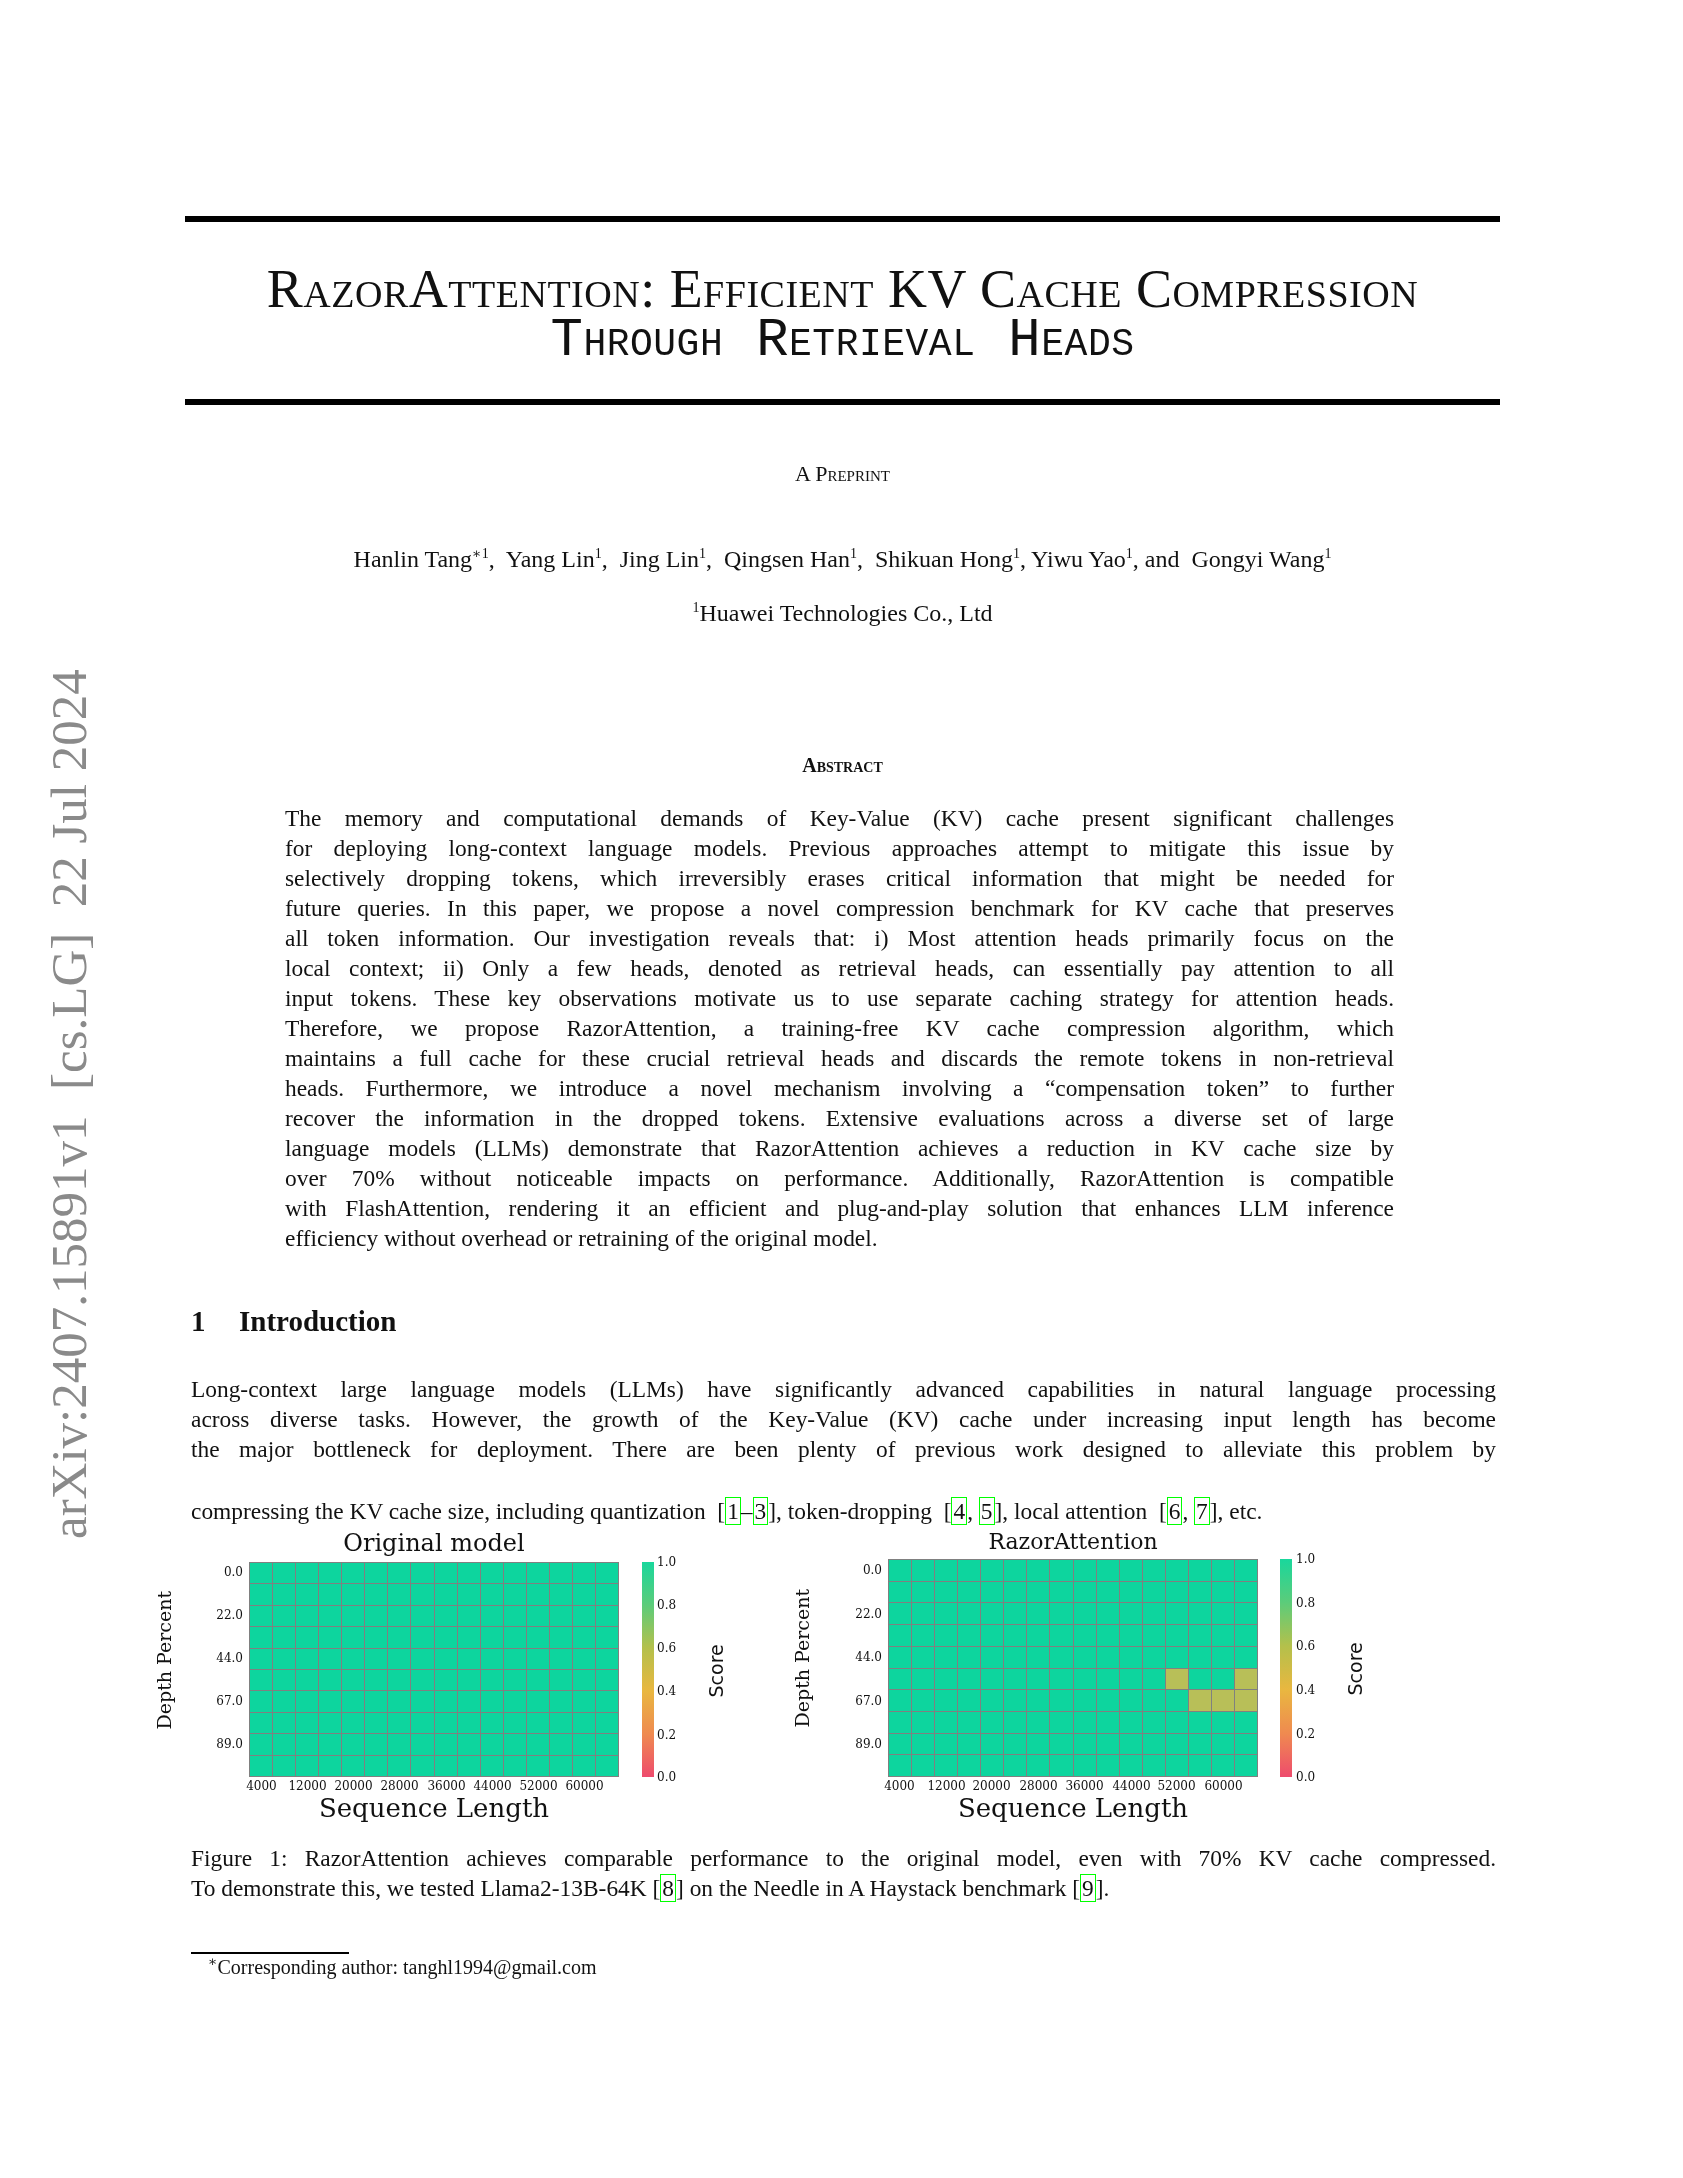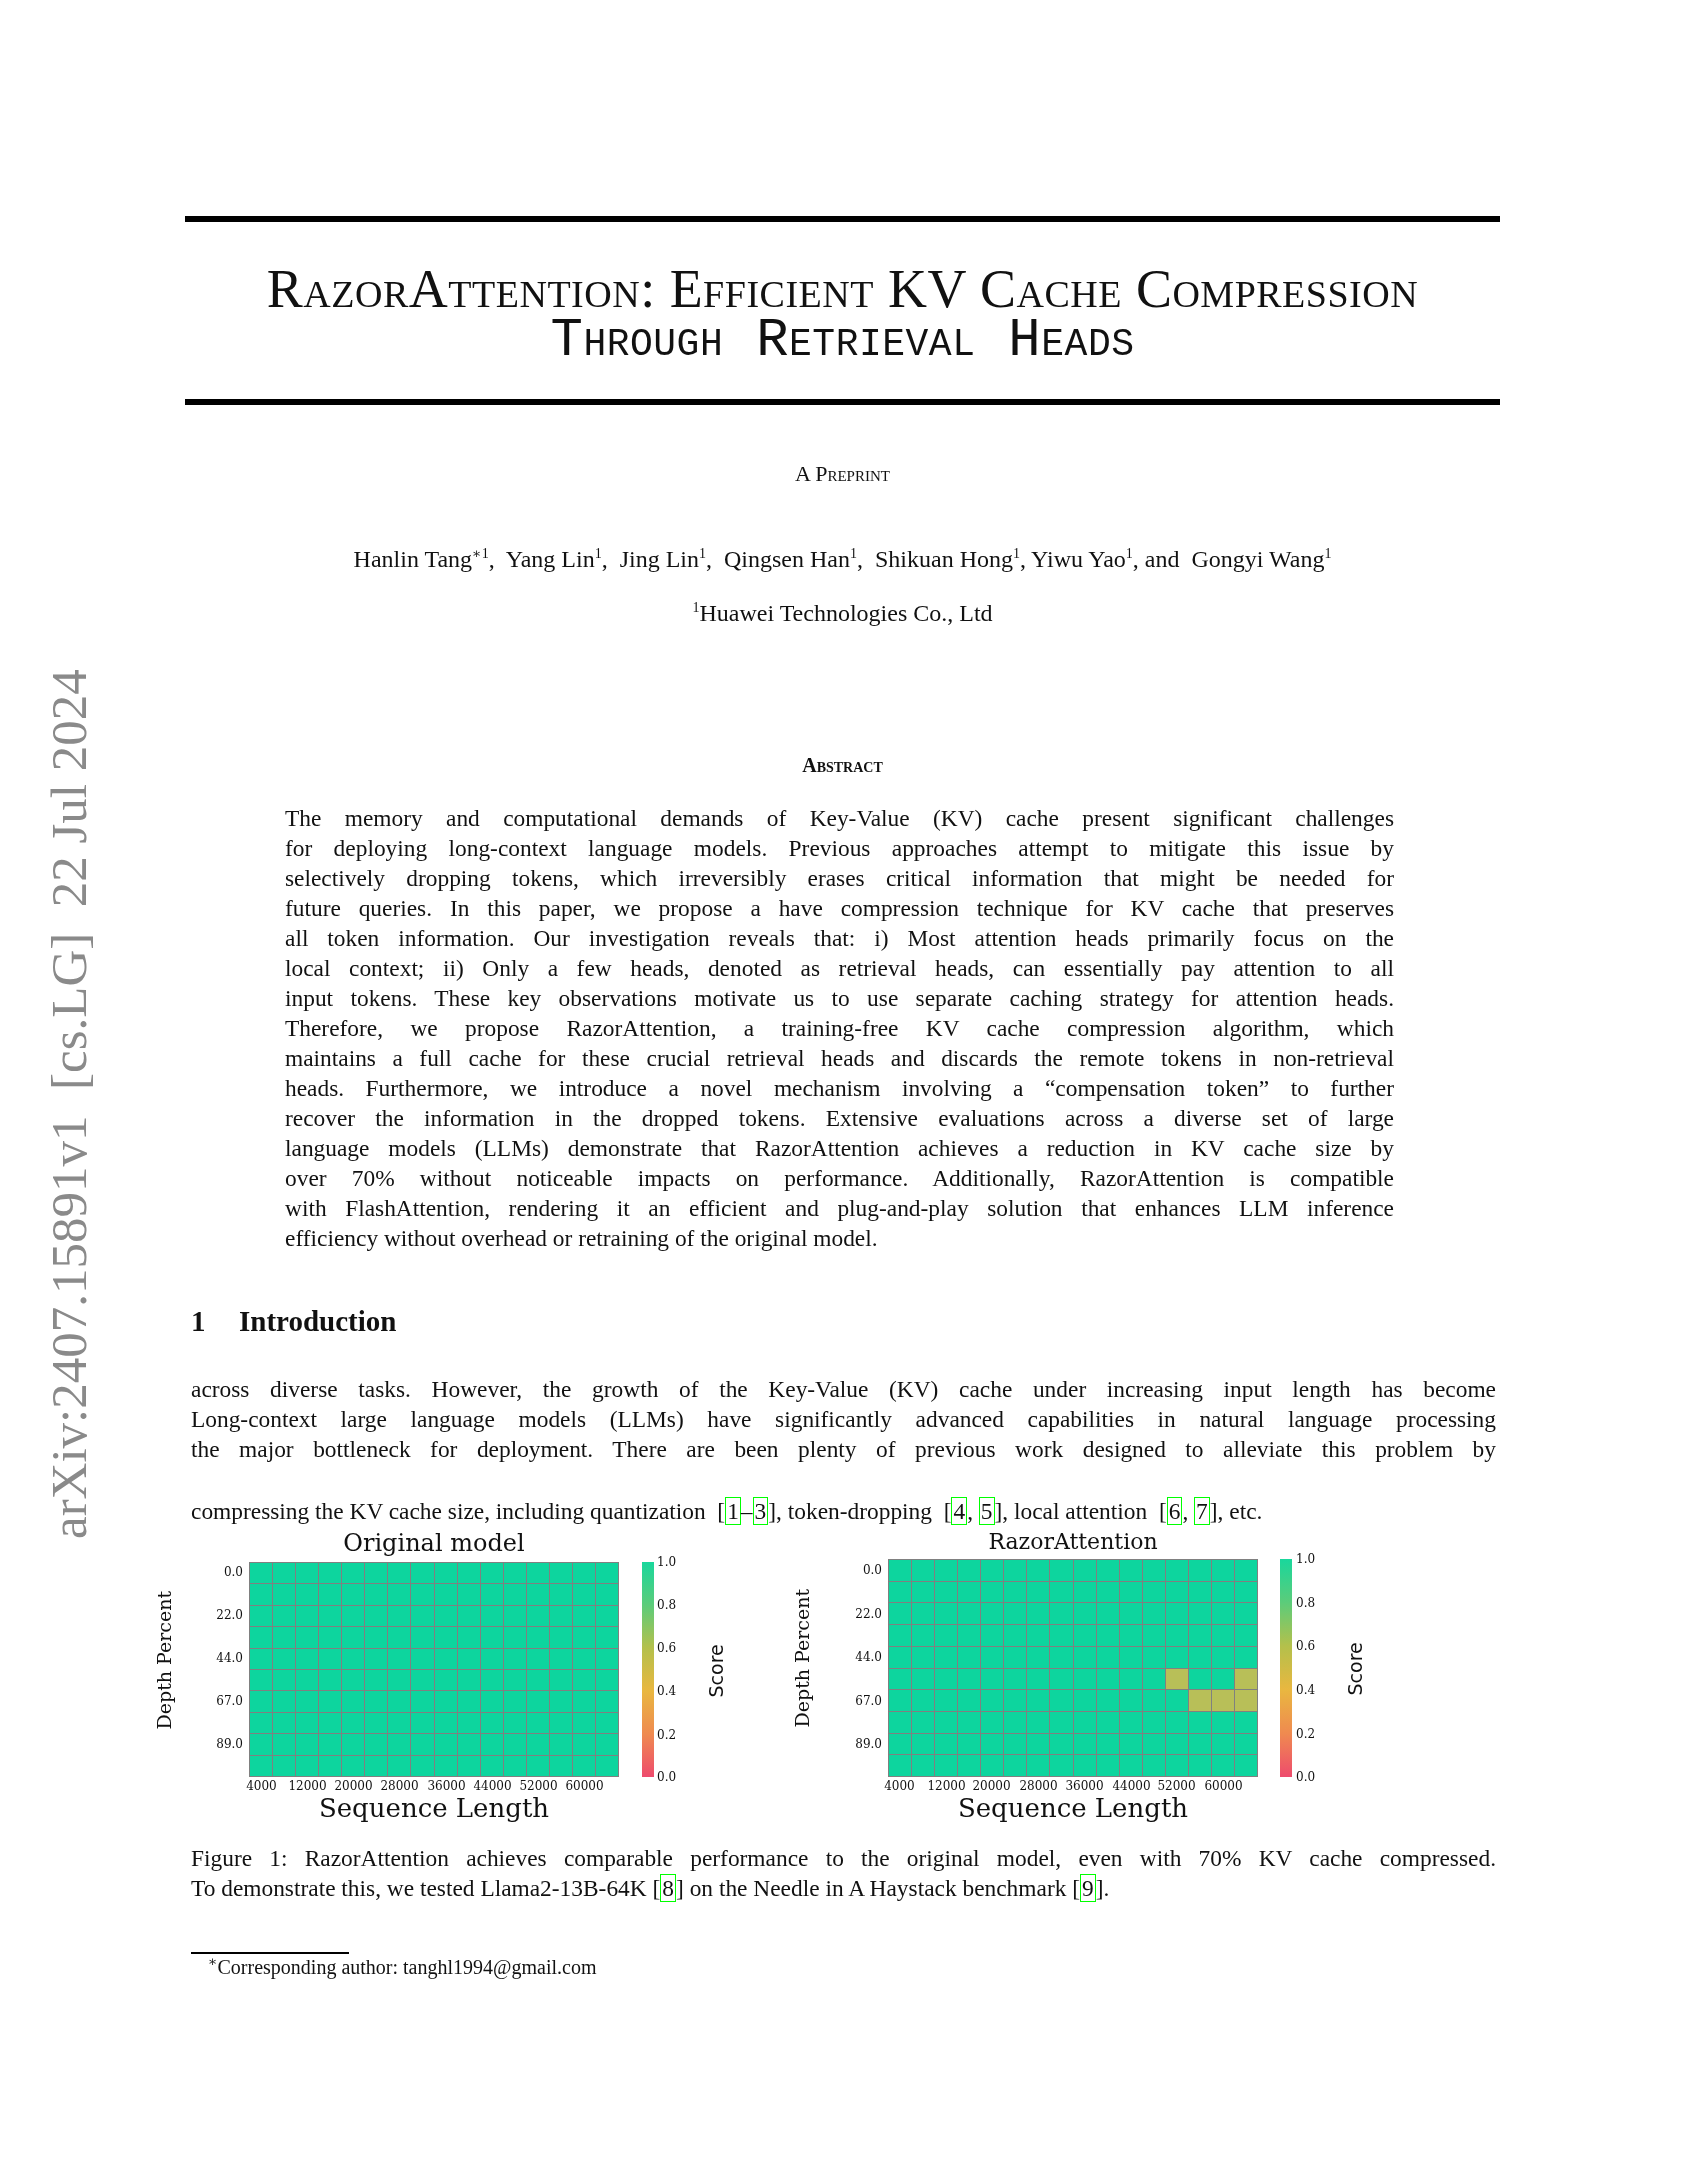--- a/index.html
+++ b/index.html
@@ -64,40 +64,40 @@
   <span><span>Hanlin Tang</span><sup>∗1</sup><span style="white-space:pre">,  </span></span><span><span>Yang Lin</span><sup>1</sup><span style="white-space:pre">,  </span></span><span><span>Jing Lin</span><sup>1</sup><span style="white-space:pre">,  </span></span><span><span>Qingsen Han</span><sup>1</sup><span style="white-space:pre">,  </span></span><span><span>Shikuan Hong</span><sup>1</sup><span style="white-space:pre">, </span></span><span><span>Yiwu Yao</span><sup>1</sup><span style="white-space:pre">, and  </span></span><span><span>Gongyi Wang</span><sup>1</sup></span>
 </div>
 
 <div class="center affil"><sup>1</sup><span>Huawei Technologies Co., Ltd</span></div>
 
 <div class="center abstract-head">Abstract</div>
 <div class="abstract">
   <span class="ln">The memory and computational demands of Key-Value (KV) cache present significant challenges</span>
   <span class="ln">for deploying long-context language models. Previous approaches attempt to mitigate this issue by</span>
   <span class="ln">selectively dropping tokens, which irreversibly erases critical information that might be needed for</span>
-  <span class="ln">future queries. In this paper, we propose a have compression technique for KV cache that preserves</span>
+  <span class="ln">future queries. In this paper, we propose a novel compression benchmark for KV cache that preserves</span>
   <span class="ln">all token information. Our investigation reveals that: i) Most attention heads primarily focus on the</span>
   <span class="ln">local context; ii) Only a few heads, denoted as retrieval heads, can essentially pay attention to all</span>
   <span class="ln">input tokens. These key observations motivate us to use separate caching strategy for attention heads.</span>
   <span class="ln">Therefore, we propose RazorAttention, a training-free KV cache compression algorithm, which</span>
   <span class="ln">maintains a full cache for these crucial retrieval heads and discards the remote tokens in non-retrieval</span>
   <span class="ln">heads. Furthermore, we introduce a novel mechanism involving a “compensation token” to further</span>
   <span class="ln">recover the information in the dropped tokens. Extensive evaluations across a diverse set of large</span>
   <span class="ln">language models (LLMs) demonstrate that RazorAttention achieves a reduction in KV cache size by</span>
   <span class="ln">over 70% without noticeable impacts on performance. Additionally, RazorAttention is compatible</span>
   <span class="ln">with FlashAttention, rendering it an efficient and plug-and-play solution that enhances LLM inference</span>
   <span class="ln last">efficiency without overhead or retraining of the original model.</span>
 </div>
 
 <div class="sec-head">
   <span class="num">1</span><span>Introduction</span>
 </div>
 <div class="intro">
+  <span class="ln">Long-context large language models (LLMs) have significantly advanced capabilities in natural language processing</span>
   <span class="ln">across diverse tasks. However, the growth of the Key-Value (KV) cache under increasing input length has become</span>
-  <span class="ln">Long-context large language models (LLMs) have significantly advanced capabilities in natural language processing</span>
   <span class="ln">the major bottleneck for deployment. There are been plenty of previous work designed to alleviate this problem by</span>
   <span class="ln last" style="white-space:pre"><span>compressing the KV cache size, including quantization  [</span><span class="cite">1</span><span>–</span><span class="cite">3</span><span>], token-dropping  [</span><span class="cite">4</span><span>, </span><span class="cite">5</span><span>], local attention  [</span><span class="cite">6</span><span>, </span><span class="cite">7</span><span>], etc.</span></span>
 </div>
 
 <div>
   <div>
     <div class="hm-title" style="left:249px; top:1529px; width:370px;">Original model</div>
     <div class="hm-grid" id="hm0" style="left:249px; top:1562px; width:370px; height:215px;">
         <div class="hm-cell"></div>
         <div class="hm-cell"></div>

